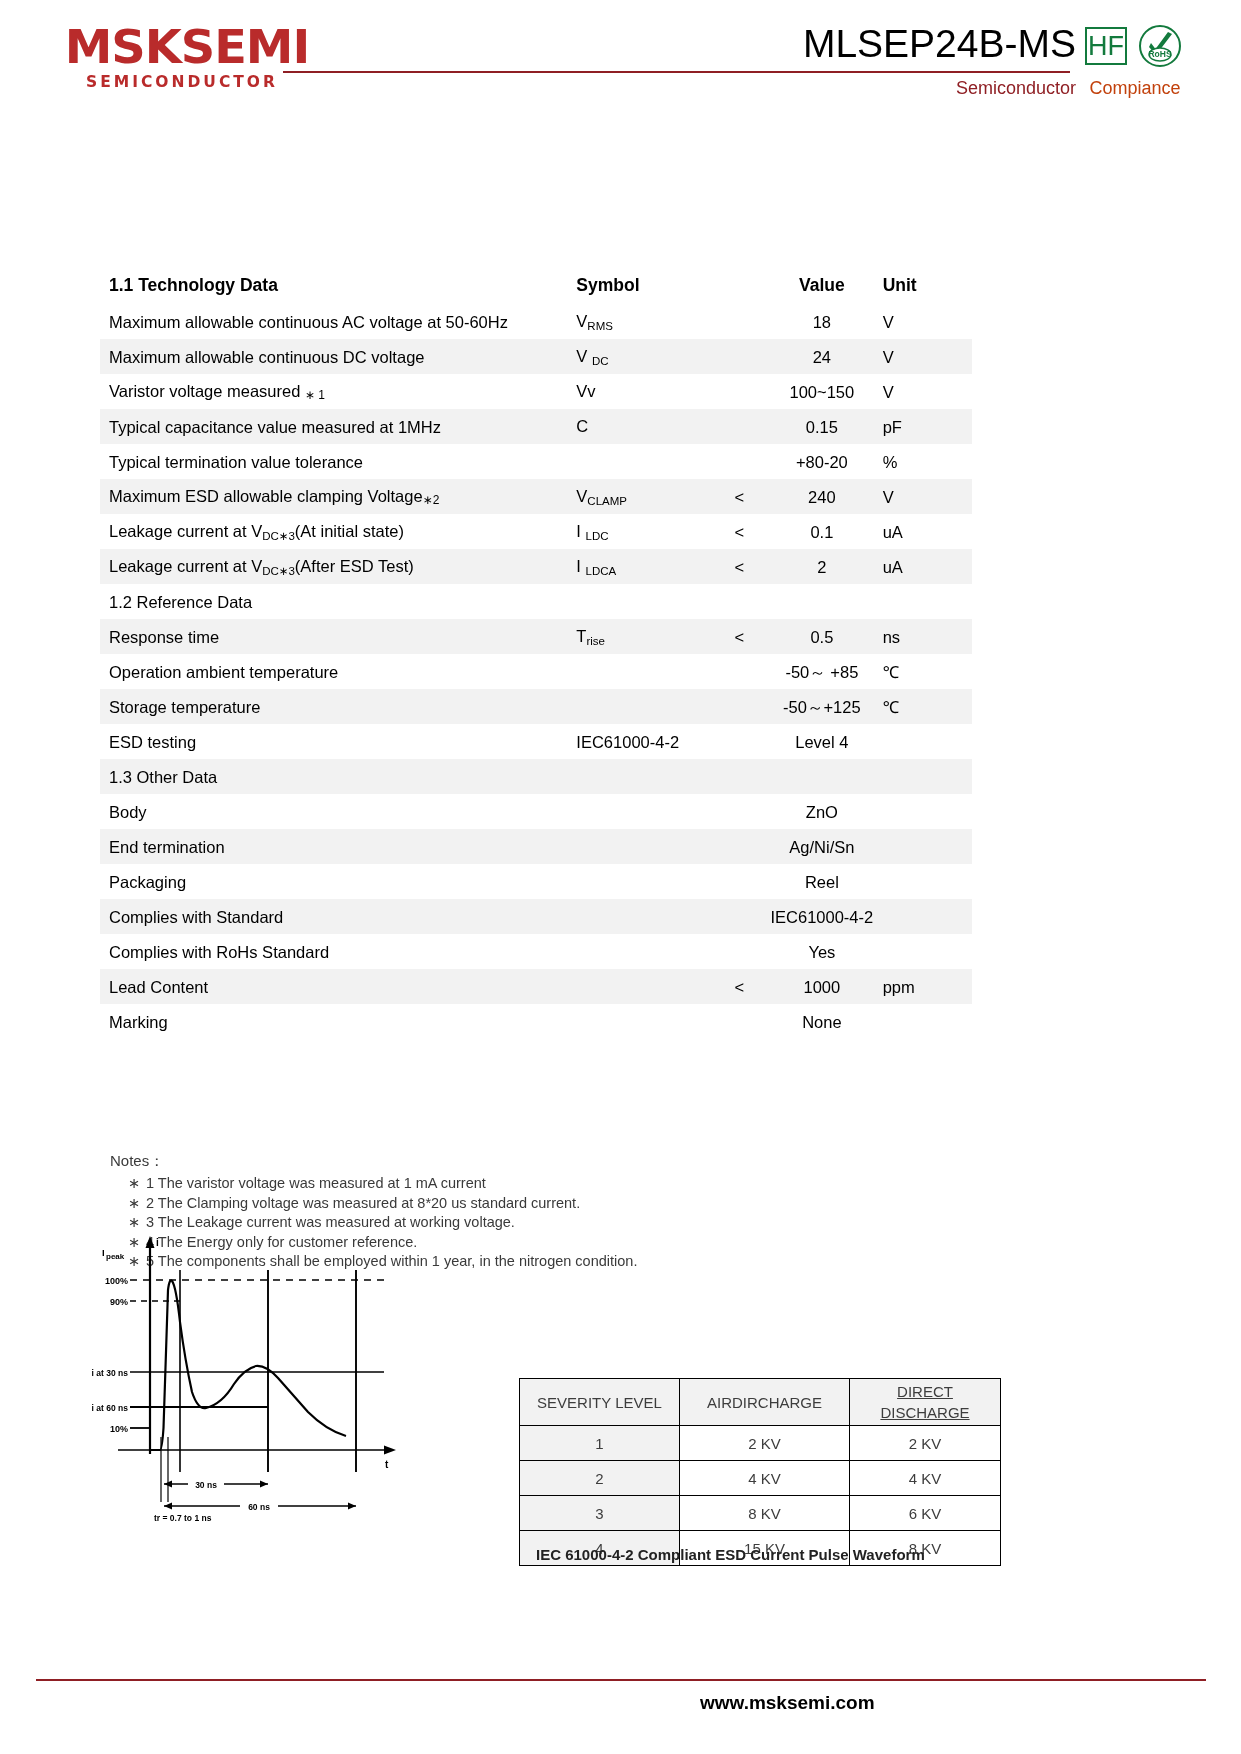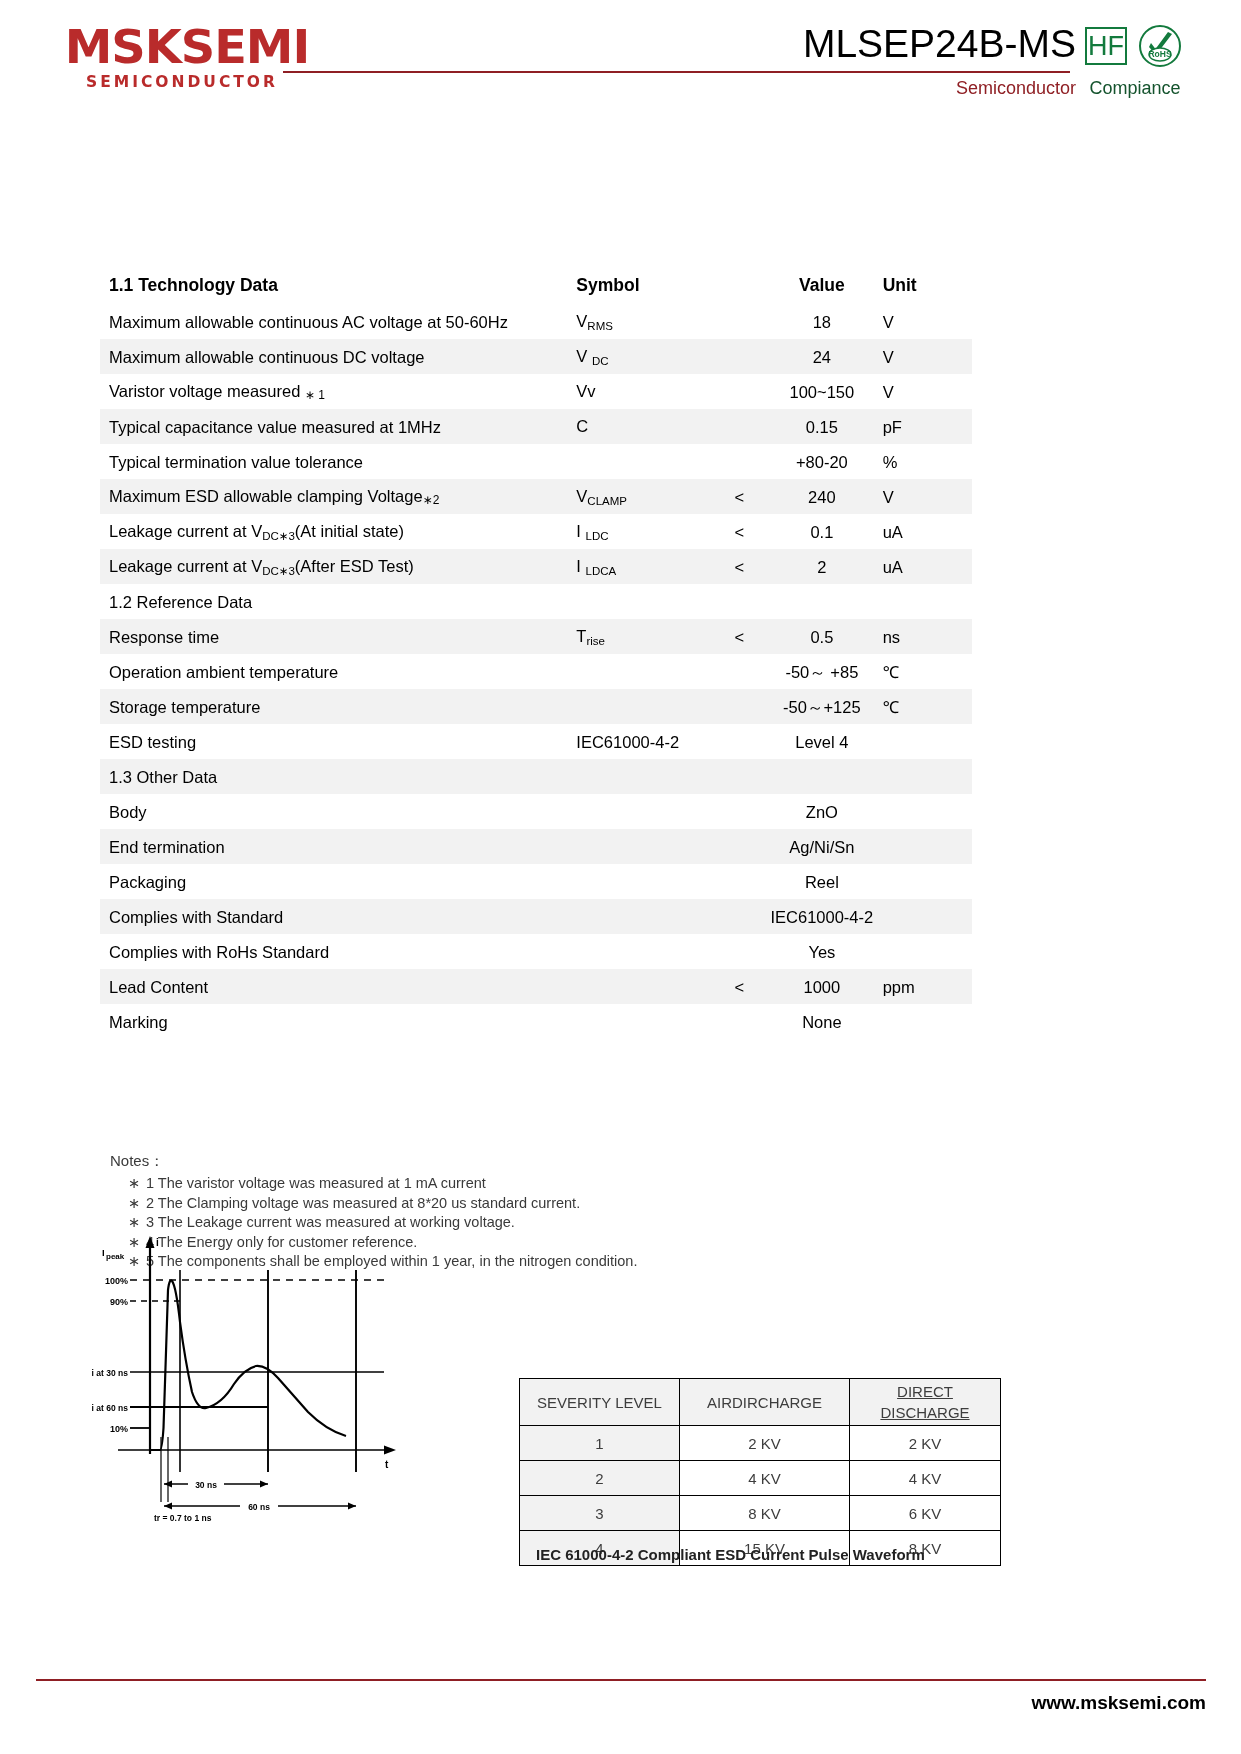--- a/index.html
+++ b/index.html
@@ -104,21 +104,21 @@
     width: 44px;
     height: 44px;
   }
   .compliance-label {
     position: absolute;
     left: 1070px;
     top: 76px;
     width: 130px;
     text-align: center;
     font-size: 18px;
-    color: #14532d;
+    color: #c2410c;
     line-height: 24px;
   }
 
   
   .spec-table {
     position: absolute;
     left: 100px;
     top: 266px;
     width: 872px;
     border-collapse: collapse;
@@ -252,21 +252,20 @@
     top: 1679px;
     width: 1170px;
     height: 2px;
     background: #8f1f24;
   }
   .footer-url {
     position: absolute;
     left: 700px;
     top: 1690px;
     width: 506px;
-    text-align: right;
     font-size: 19px;
     font-weight: bold;
     color: #000000;
     line-height: 26px;
   }
 </style>
 </head>
 <body>
 
 <div class="page">

